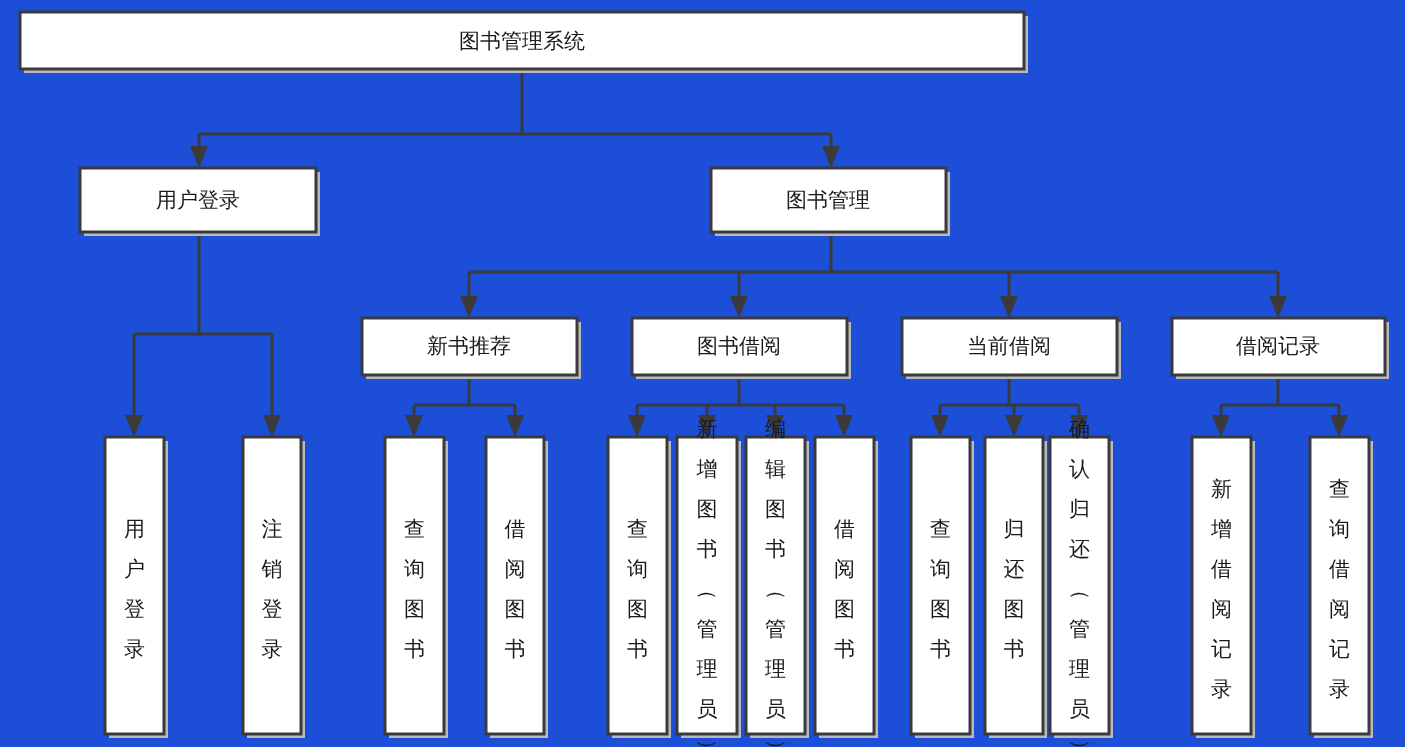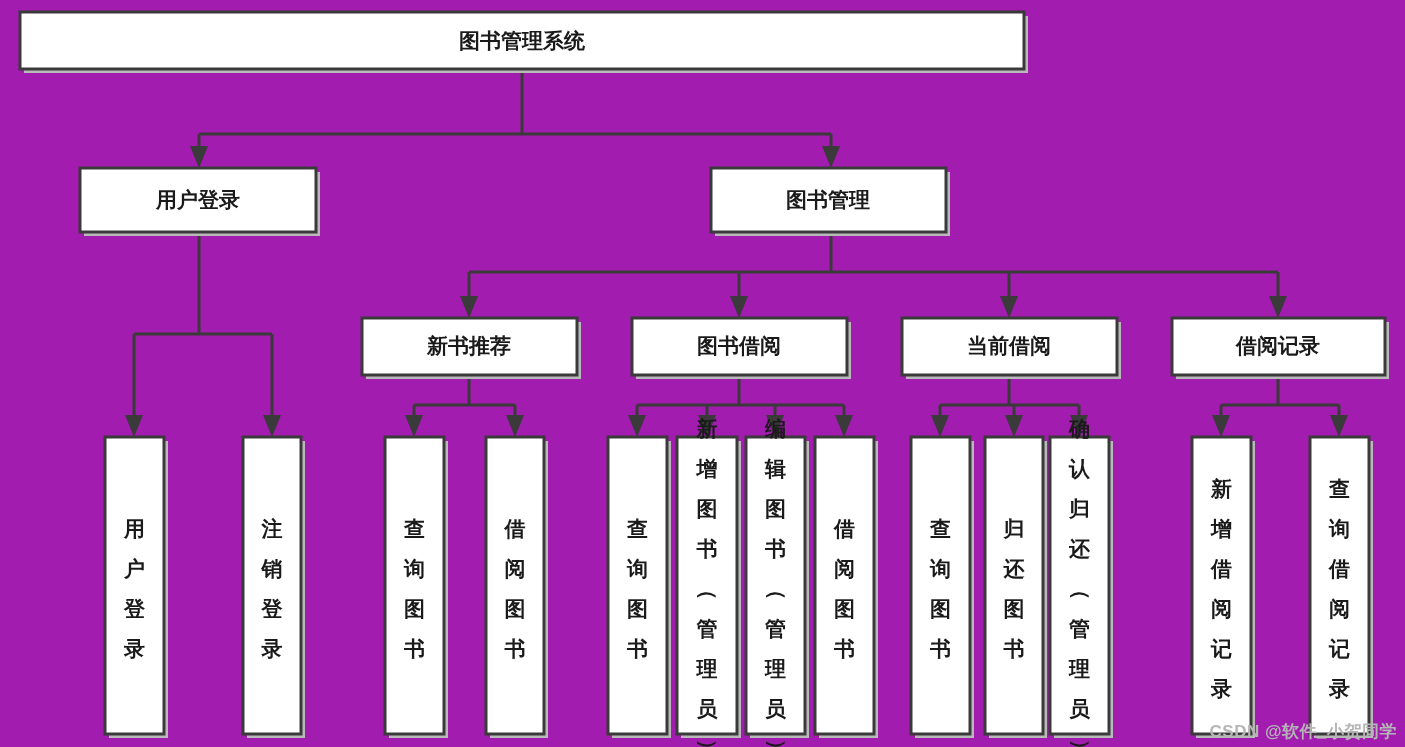--- a/index.html
+++ b/index.html
@@ -11,22 +11,21 @@
   body {
     width: 1405px;
     height: 747px;
     font-family: "Liberation Sans", "DejaVu Sans", sans-serif;
     overflow: hidden;
   }
   #diagram-root {
     position: relative;
     width: 1405px;
     height: 747px;
-    background: #a21caf;
-    font-weight: bold;
+    background: #1d4ed8;
   }
   svg#flow {
     display: block;
     width: 1405px;
     height: 747px;
   }
   .box-rect {
     fill: #ffffff;
     stroke: #3a3a3a;
     stroke-width: 3;
@@ -325,14 +324,13 @@
           <text class="leaf-label" x="1339.5" y="575.5">借</text>
           <text class="leaf-label" x="1339.5" y="615.5">阅</text>
           <text class="leaf-label" x="1339.5" y="655.5">记</text>
           <text class="leaf-label" x="1339.5" y="695.5">录</text>
           <title>查询借阅记录</title>
         </g>
       </g>
 
   </svg>
 
-  <div class="watermark">CSDN @软件_小贺同学</div>
 </div>
 
 </body></html>

